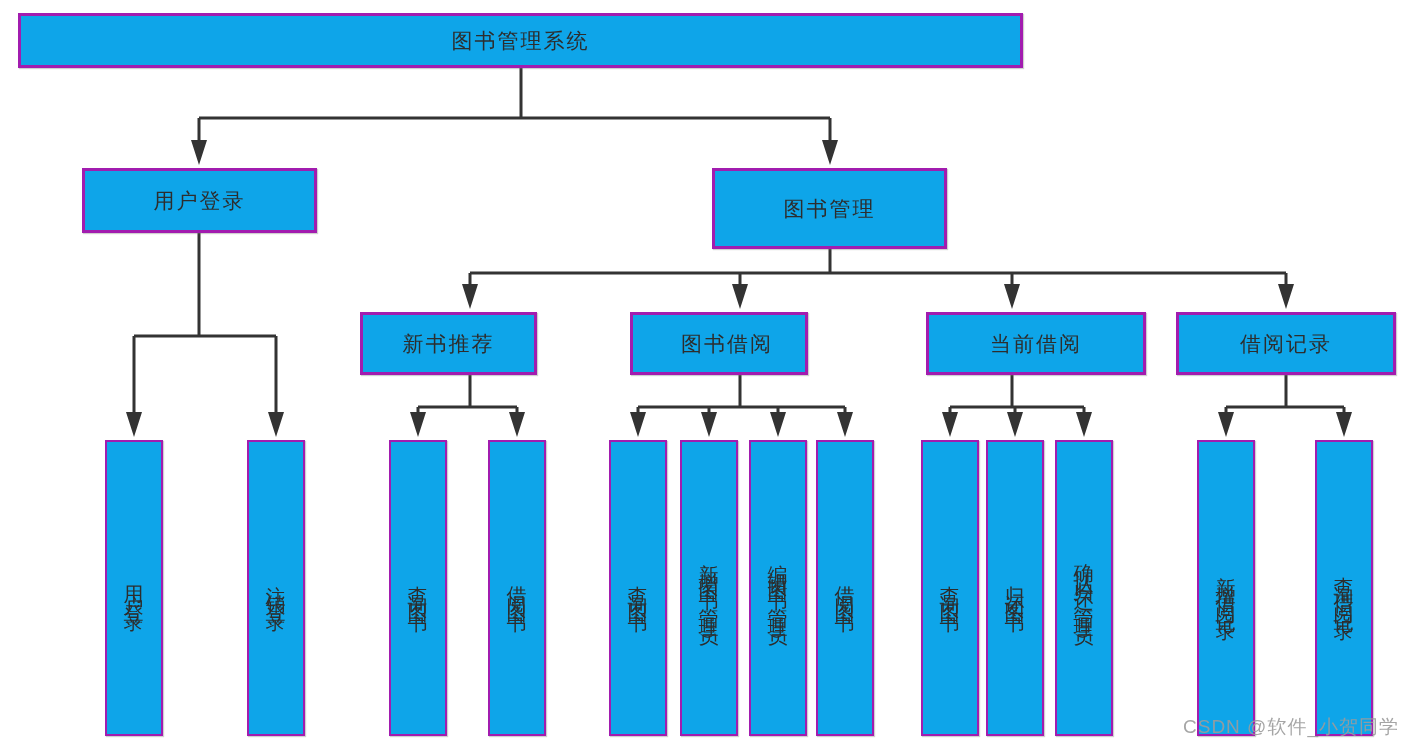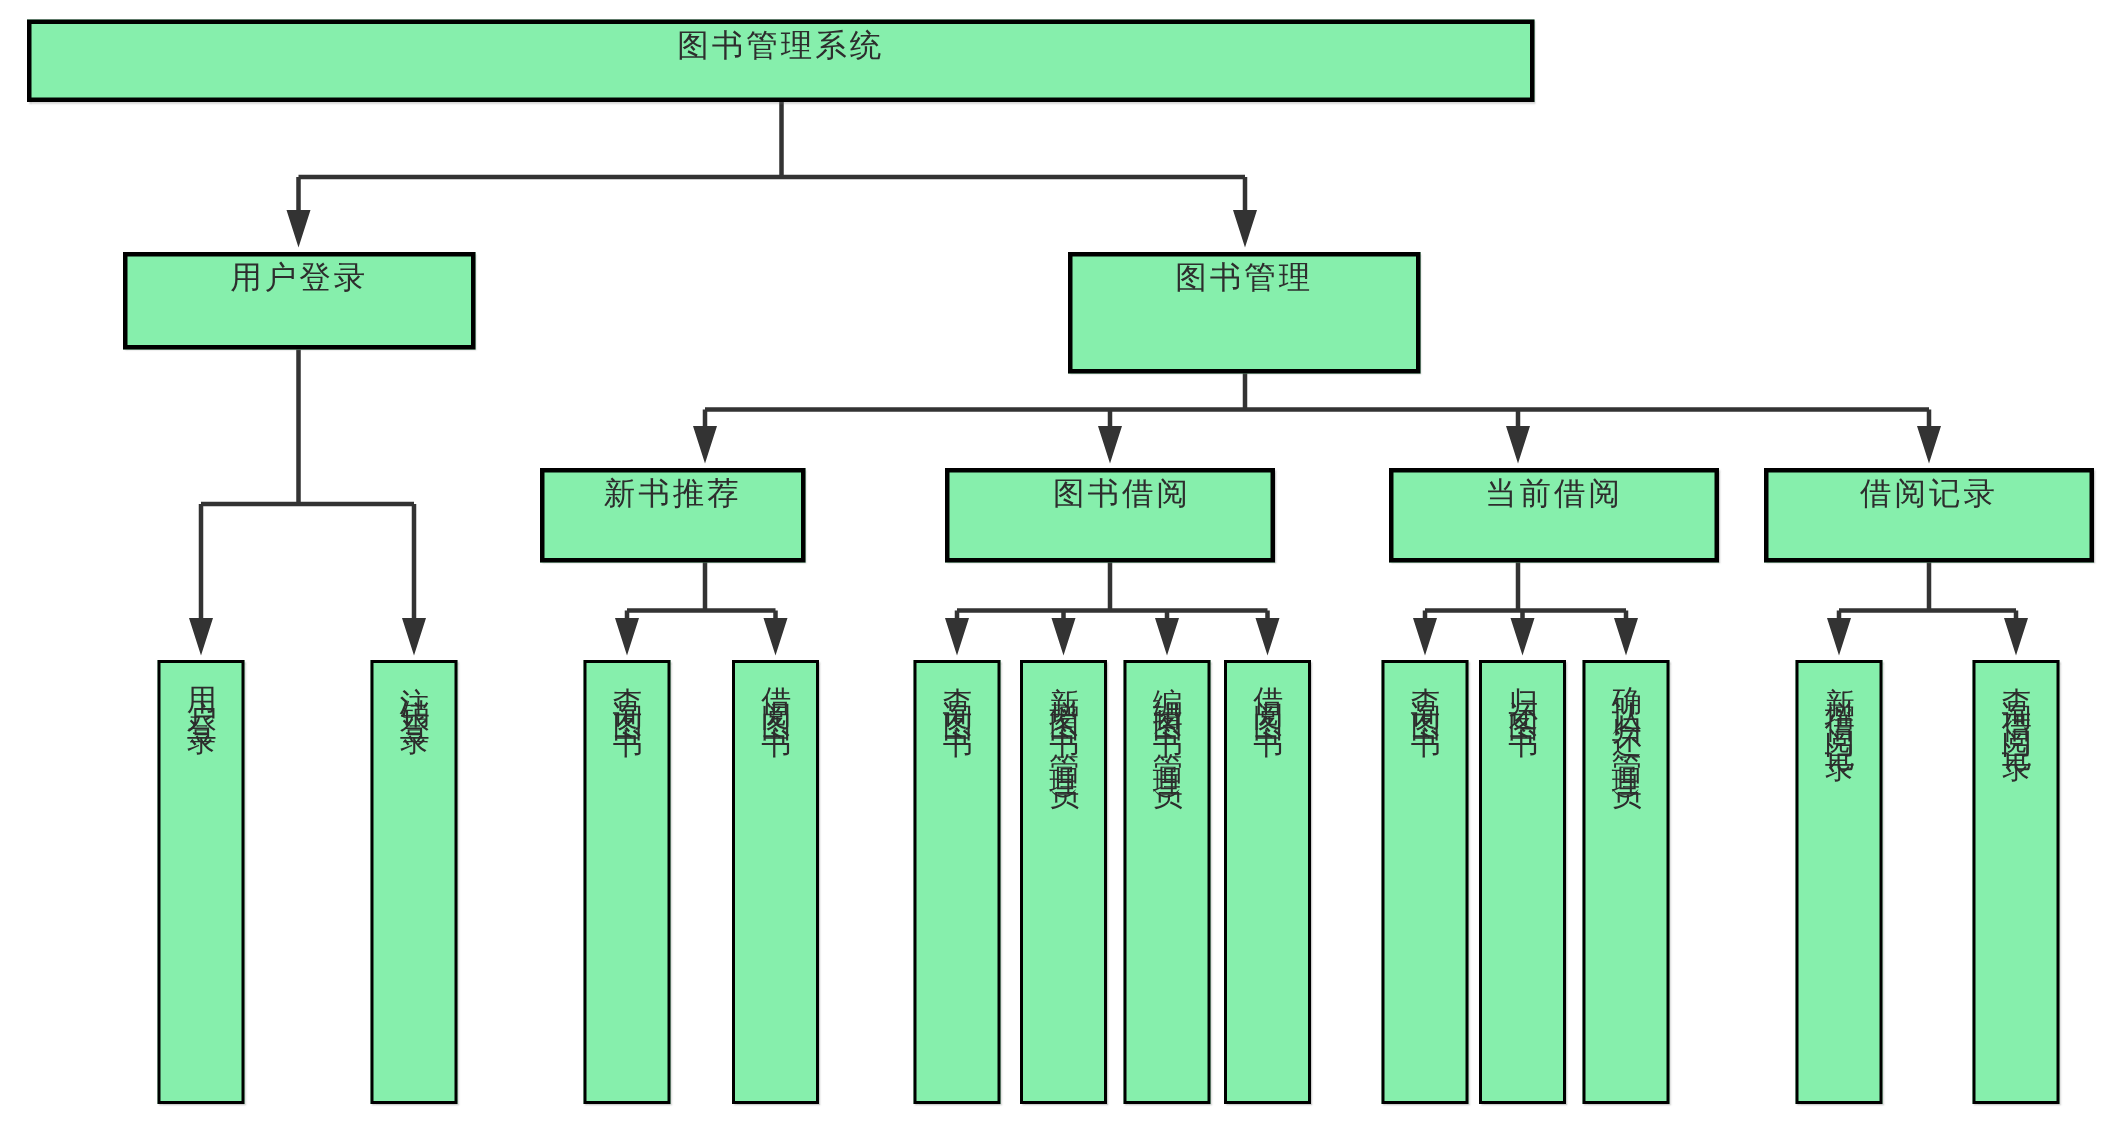--- a/index.html
+++ b/index.html
@@ -16,24 +16,25 @@
     overflow: hidden;
   }
   #wires {
     position: absolute;
     left: 0; top: 0;
     width: 1405px; height: 747px;
   }
   .box {
     position: absolute;
     box-sizing: border-box;
-    background: #86efac;
-    border: 3px solid #000000;
+    background: #0ea5e9;
+    border: 3px solid #a21caf;
     color: #2d2d2d;
     display: flex;
+    align-items: center;
     justify-content: center;
     box-shadow: 1px 1px 1px rgba(120,120,120,0.35);
   }
   .hlabel {
     font-size: 21px;
     letter-spacing: 2px;
     white-space: nowrap;
   }
   .leaf .vlabel {
     writing-mode: vertical-lr;
@@ -41,21 +42,21 @@
     font-size: 20px;
     letter-spacing: 9px;
     line-height: 1.1;
     white-space: nowrap;
   }
   
   .n-root   { left: 18px;  top: 13px;  width: 1005px; height: 55px; }
   .n-login  { left: 82px;  top: 168px; width: 235px;  height: 65px; }
   .n-mgmt   { left: 712px; top: 168px; width: 235px;  height: 81px; }
   .n-nb     { left: 360px; top: 312px; width: 177px;  height: 63px; }
-  .n-bb     { left: 630px; top: 312px; width: 220px;  height: 63px; padding-left: 16px; }
+  .n-bb     { left: 630px; top: 312px; width: 178px;  height: 63px; padding-left: 16px; }
   .n-cb     { left: 902px; top: 312px; width: 220px;  height: 63px; margin-left: 24px; }
   .n-br     { left: 1176px;top: 312px; width: 220px;  height: 63px; }
   .leaf     { top: 440px; width: 58px; height: 296px; border-width: 2.5px; }
   .l-ul1 { left: 105px; }  .l-ul2 { left: 247px; }
   .l-nb1 { left: 389px; }  .l-nb2 { left: 488px; }
   .l-bb1 { left: 609px; }  .l-bb2 { left: 680px; }
   .l-bb3 { left: 749px; }  .l-bb4 { left: 816px; }
   .l-cb1 { left: 921px; }  .l-cb2 { left: 986px; }
   .l-cb3 { left: 1055px; }
   .l-br1 { left: 1197px; } .l-br2 { left: 1315px; }
@@ -188,14 +189,15 @@
     <span class="vlabel">确认归还（管理员）</span>
   </div>
 
   <div class="box leaf l-br1">
     <span class="vlabel">新增借阅记录</span>
   </div>
   <div class="box leaf l-br2">
     <span class="vlabel">查询借阅记录</span>
   </div>
 
+  <div id="watermark">CSDN @软件_小贺同学</div>
 
 </div>
 
 </body></html>

